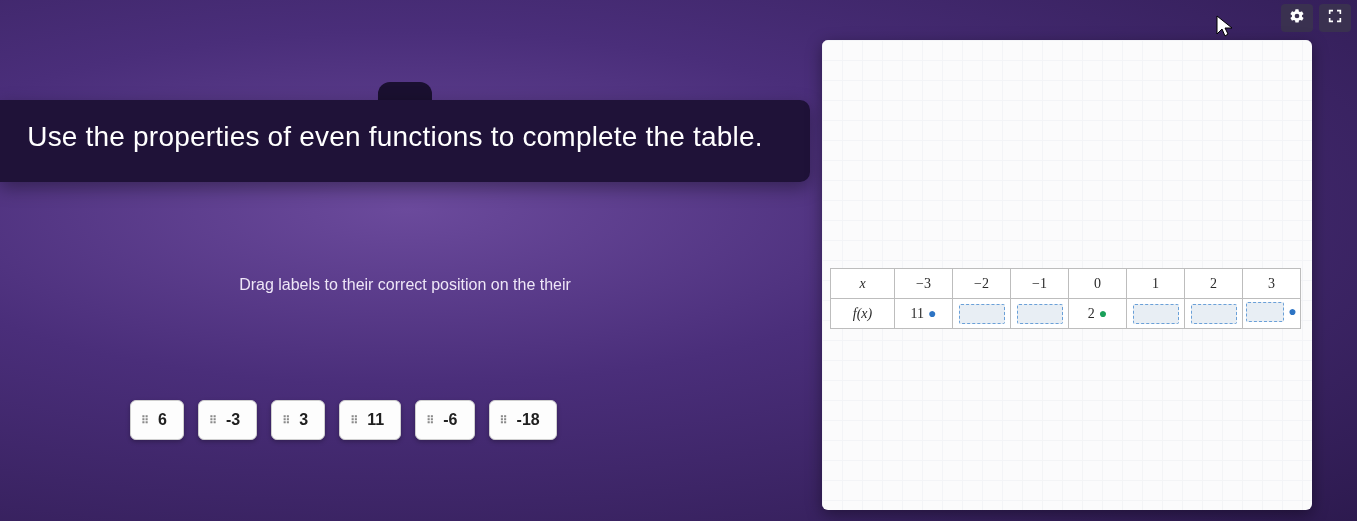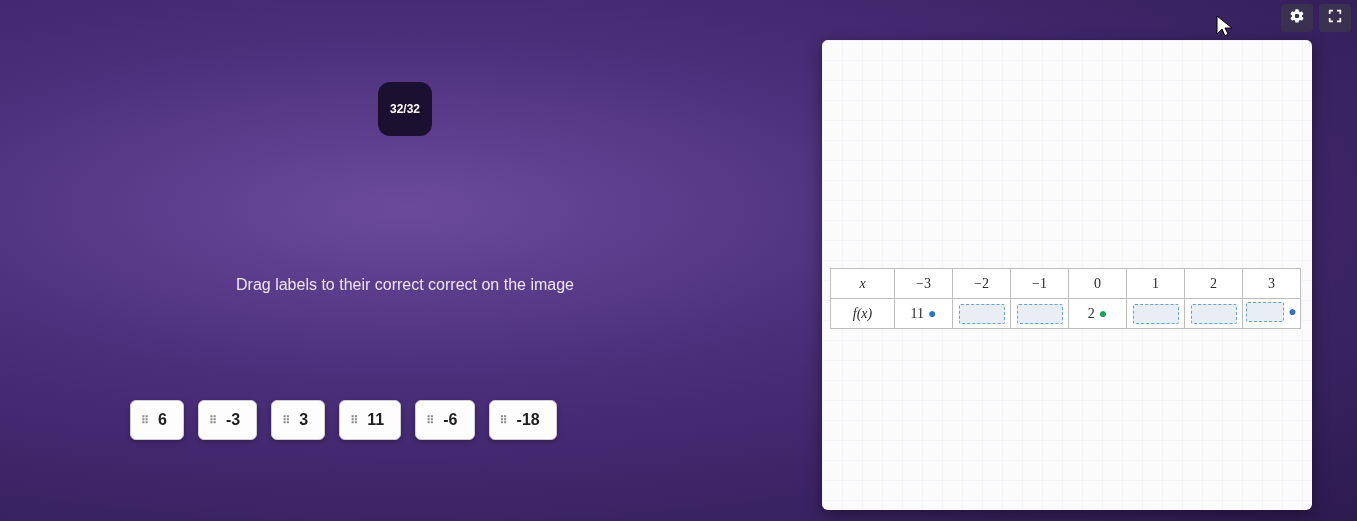--- a/index.html
+++ b/index.html
@@ -212,22 +212,25 @@
 
 <div class="cursor">
   <svg viewBox="0 0 24 24" fill="#fff" stroke="#000" stroke-width="1">
       <path d="M4 2 L4 20 L9 15 L12 22 L15 20 L12 14 L19 14 Z"></path>
     </svg>
 </div>
 
 <div class="left-col">
   <div class="progress-pill">32/32</div>
 
-
-  <div class="instruction">Drag labels to their correct correct on the image</div>
+  <div class="question-card">
+    <h1>Use the properties of even functions to complete the table.</h1>
+  </div>
+
+  <div class="instruction">Drag labels to their correct position on the their</div>
 
   <div class="labels-tray">
     <div class="label-chip">
       <span class="grip">⠿</span>
       <span>6</span>
     </div>
     <div class="label-chip">
       <span class="grip">⠿</span>
       <span>-3</span>
     </div>

